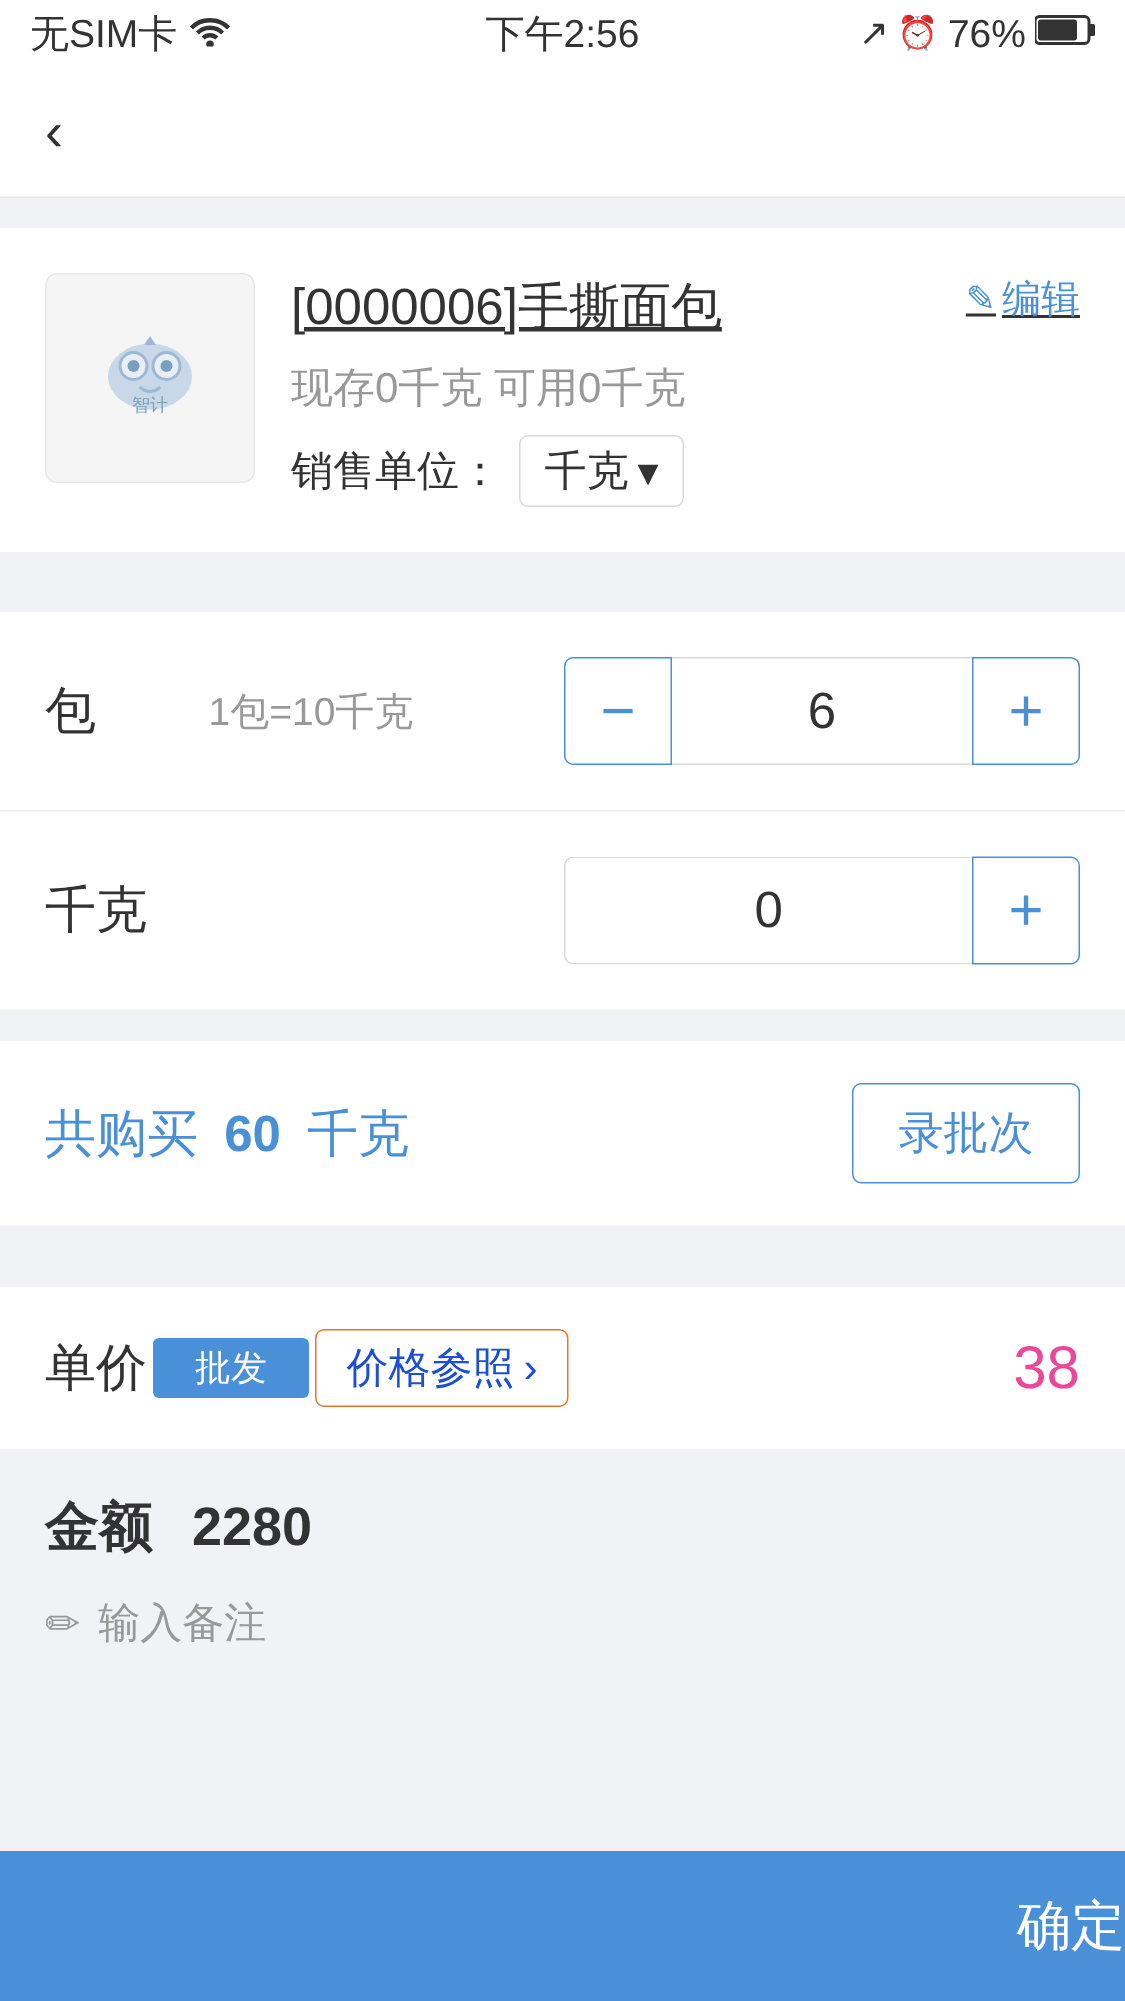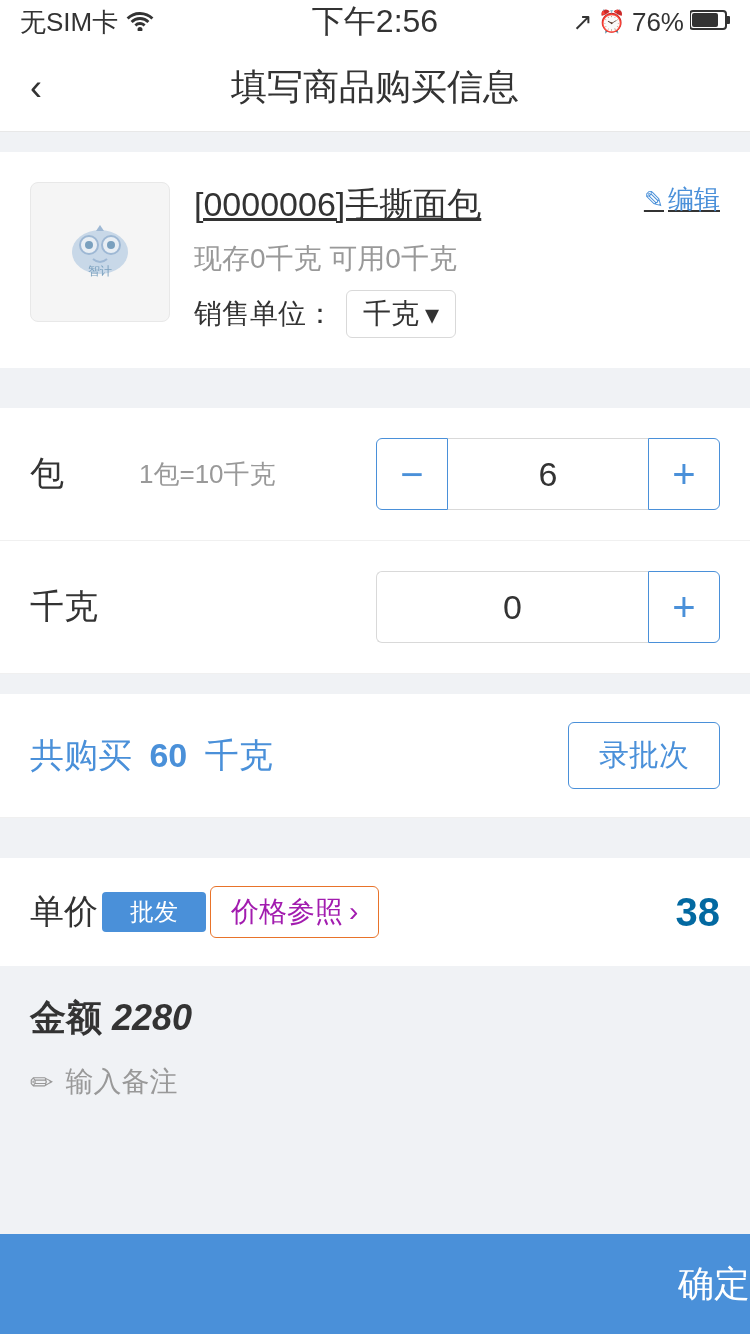--- a/index.html
+++ b/index.html
@@ -24,21 +24,21 @@
       padding: 0 20px;
       font-size: 26px;
       color: #333;
     }
     .status-left {
       display: flex;
       align-items: center;
       gap: 8px;
     }
     .status-center {
-      font-size: 32px;
+      font-size: 26px;
       font-weight: 500;
       position: absolute;
       left: 50%;
       transform: translateX(-50%);
     }
     .status-right {
       display: flex;
       align-items: center;
       gap: 6px;
       font-size: 26px;
@@ -242,32 +242,31 @@
       color: #fff;
       font-size: 24px;
       padding: 4px 28px;
       border-radius: 4px;
     }
     .price-ref-btn {
       border: 1px solid #e8732a;
       border-radius: 6px;
       padding: 6px 20px;
       font-size: 28px;
-      color: #a21caf;
+      color: #1d4ed8;
       background: #fff;
       display: flex;
       align-items: center;
       gap: 6px;
       cursor: pointer;
     }
     .price-value {
       margin-left: auto;
       font-size: 40px;
-      color: #0369a1;
-      font-weight: bold;
+      color: #ec4899;
     }
     .amount-row {
       font-size: 36px;
       color: #333;
       font-weight: 500;
       margin-bottom: 20px;
     }
     .amount-row span {
       font-weight: 600;
     }
@@ -337,21 +336,20 @@
           <rect x="0" y="2" width="36" height="18" rx="3" stroke="#333" stroke-width="2" fill="none"></rect>
           <rect x="36" y="7" width="4" height="8" rx="1" fill="#333"></rect>
           <rect x="2" y="4" width="26" height="14" rx="2" fill="#333"></rect>
         </svg>
     </span>
   </div>
 </div>
 
 <div class="nav-bar">
   <div class="nav-back">‹</div>
-  <div class="nav-title">填写商品购买信息</div>
 </div>
 
 <div class="product-section">
   <div class="product-image">
     <span class="owl-icon">
       <svg width="80" height="60" viewBox="0 0 80 60" fill="none">
         <ellipse cx="40" cy="35" rx="28" ry="22" fill="#c8d8e8"></ellipse>
         <circle cx="29" cy="28" r="9" fill="#e8eef4" stroke="#9eb8d4" stroke-width="2"></circle>
         <circle cx="51" cy="28" r="9" fill="#e8eef4" stroke="#9eb8d4" stroke-width="2"></circle>
         <circle cx="29" cy="28" r="4" fill="#7aa0be"></circle>
@@ -424,21 +422,21 @@
       <span>价格参照</span>
       <span>›</span>
     </button>
     <span class="price-value">38</span>
   </div>
 </div>
 
 <div style="background:#f0f2f5; padding: 28px 30px;">
   <div class="amount-row">
     <span>金额</span>
-    <span style="margin-left: 0; font-style: italic;">2280</span>
+    <span style="margin-left: 16px;">2280</span>
   </div>
   <div class="remark-row">
     <span class="pencil-icon">✏</span>
     <span>输入备注</span>
   </div>
 </div>
 
 <div class="content-area" style="min-height: 260px;"></div>
 
 <div class="confirm-bar">

